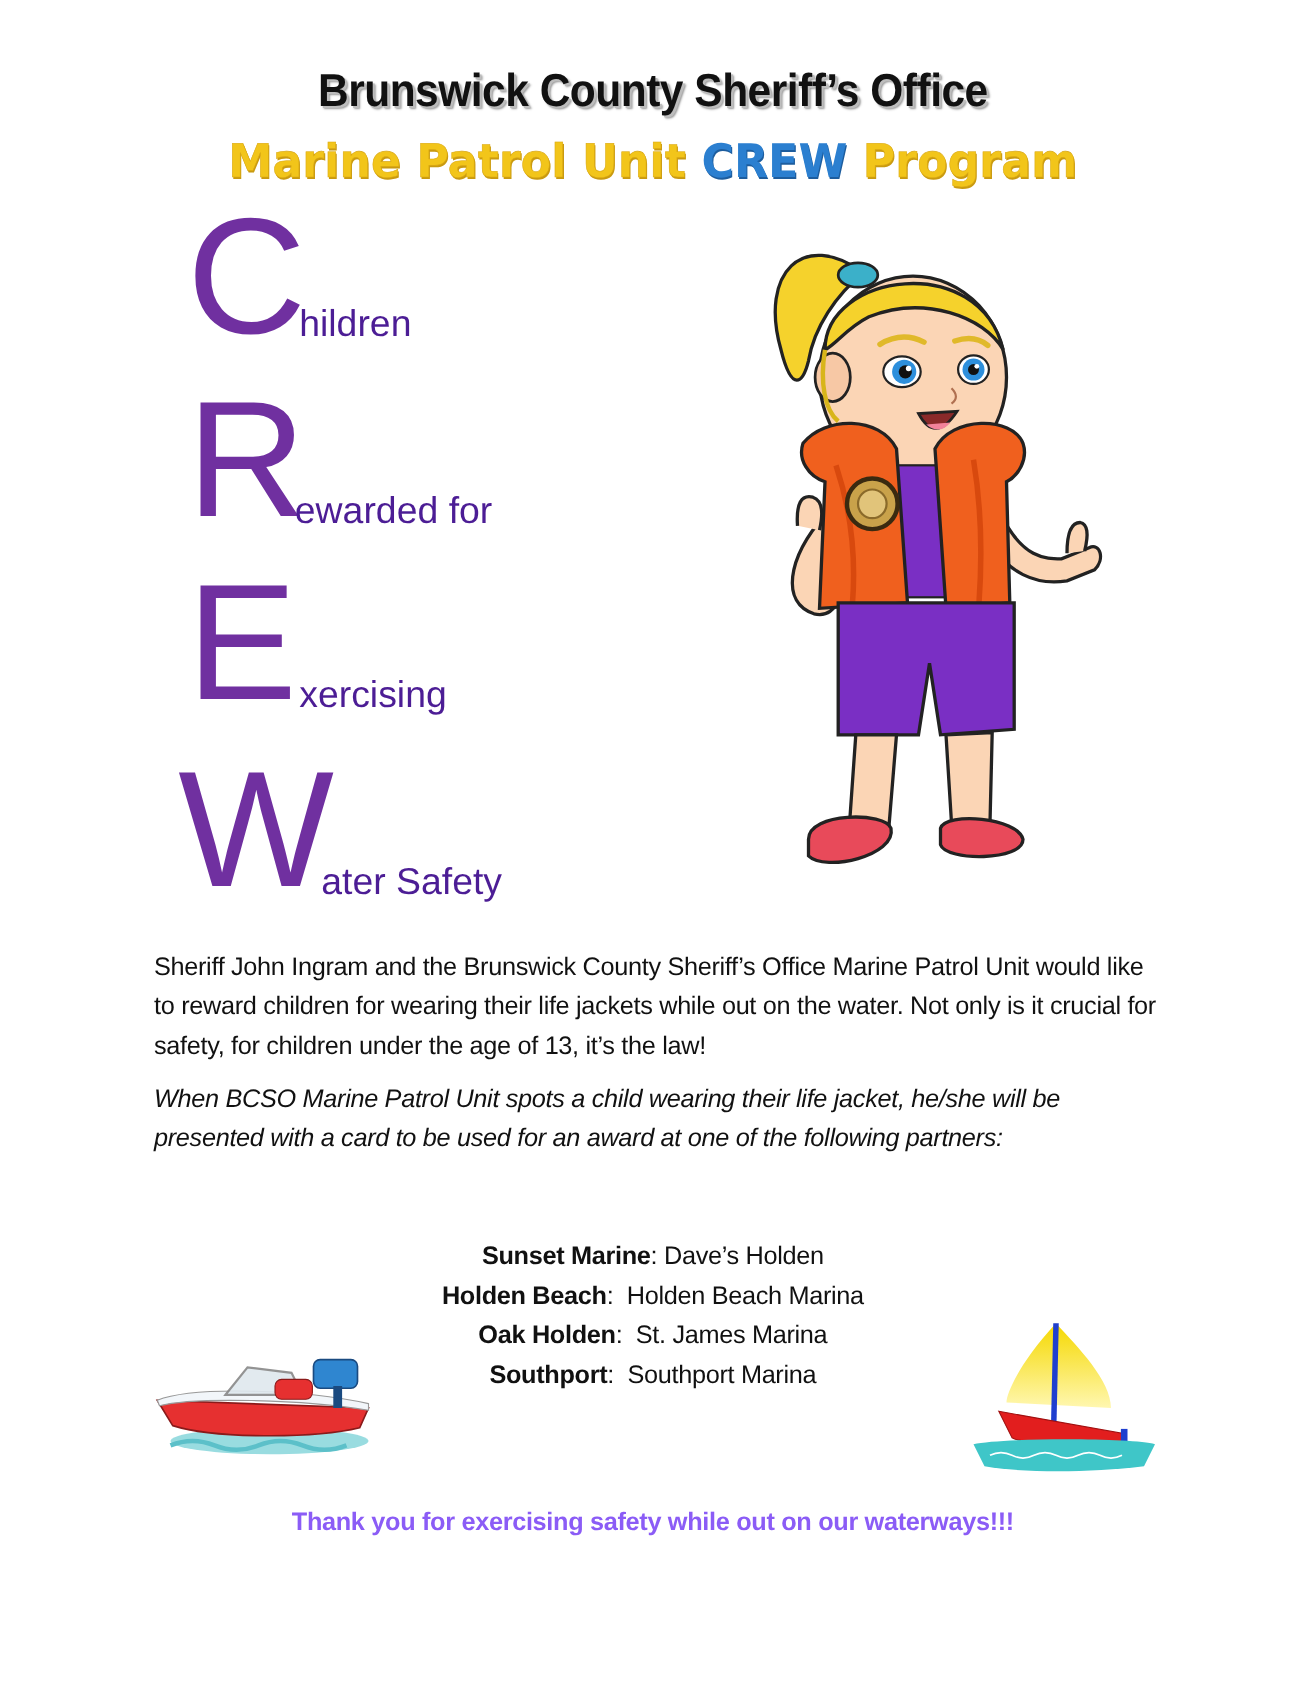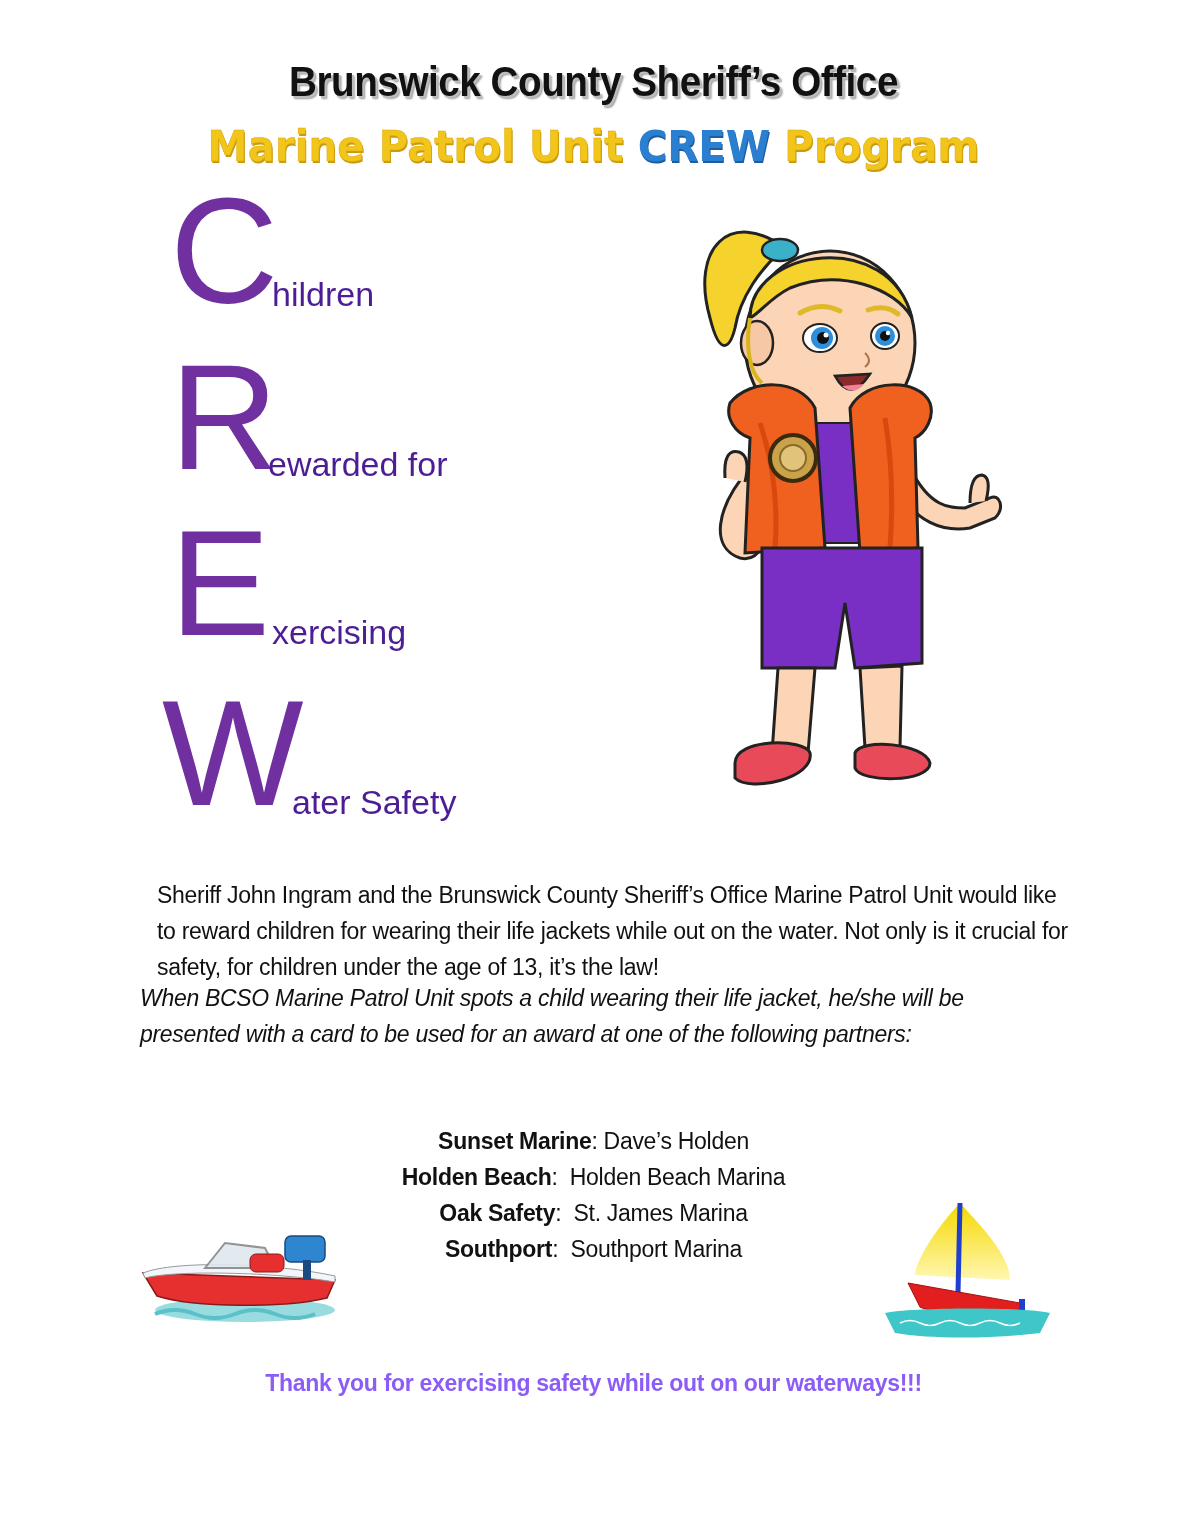--- a/index.html
+++ b/index.html
@@ -115,27 +115,27 @@
 
   <path d="M72 340 L 232 340 L 232 455 L 165 460 L 155 395 L 145 460 L 72 460 Z" fill="#7a2fc4" stroke="#222" stroke-width="3"></path>
 
   <path d="M88 460 L 82 545 L 118 545 L 125 460 Z" fill="#fbd5b5" stroke="#222" stroke-width="3"></path>
   <path d="M170 460 L 175 540 L 210 540 L 212 458 Z" fill="#fbd5b5" stroke="#222" stroke-width="3"></path>
 
   <path d="M45 555 C 45 530, 115 530, 120 545 C 125 570, 60 585, 45 570 Z" fill="#e84a5a" stroke="#222" stroke-width="3"></path>
   <path d="M165 545 C 170 530, 235 535, 240 555 C 240 575, 170 575, 165 560 Z" fill="#e84a5a" stroke="#222" stroke-width="3"></path>
 </svg>
 
-<p class="para" style="top:860px; margin:17px;">Sheriff John Ingram and the Brunswick County Sheriff’s Office Marine Patrol Unit would like to reward children for wearing their life jackets while out on the water. Not only is it crucial for safety, for children under the age of 13, it’s the law!</p>
+<p class="para" style="top:860px; margin:0;">Sheriff John Ingram and the Brunswick County Sheriff’s Office Marine Patrol Unit would like to reward children for wearing their life jackets while out on the water. Not only is it crucial for safety, for children under the age of 13, it’s the law!</p>
 <p class="para" style="top:980px; margin:0;font-style:italic;">When BCSO Marine Patrol Unit spots a child wearing their life jacket, he/she will be presented with a card to be used for an award at one of the following partners:</p>
 
 <div class="partners">
   <div class="partner-row"><b>Sunset Marine</b><span style="white-space:pre">: </span><span>Dave’s Holden</span></div>
   <div class="partner-row"><b>Holden Beach</b><span style="white-space:pre">:  </span><span>Holden Beach Marina</span></div>
-  <div class="partner-row"><b>Oak Safety</b><span style="white-space:pre">:  </span><span>St. James Marina</span></div>
+  <div class="partner-row"><b>Oak Holden</b><span style="white-space:pre">:  </span><span>St. James Marina</span></div>
   <div class="partner-row"><b>Southport</b><span style="white-space:pre">:  </span><span>Southport Marina</span></div>
 </div>
 
 <svg class="motorboat" viewBox="0 0 210 100" xmlns="http://www.w3.org/2000/svg">
   <ellipse cx="110" cy="82" rx="90" ry="12" fill="#7fd3d8" opacity="0.8"></ellipse>
   <path d="M20 86 q 20 -8 40 0 q 20 8 40 0 q 20 -8 40 0 q 20 8 40 0" fill="none" stroke="#5cc0c9" stroke-width="4"></path>
   <path d="M8 45 L 200 52 L 192 70 C 150 80, 60 80, 22 68 Z" fill="#e63030" stroke="#8a1a1a" stroke-width="1.5"></path>
   <path d="M8 45 C 40 32, 140 35, 200 48 L 200 54 C 140 44, 40 42, 10 50 Z" fill="#f2f6fa" stroke="#999" stroke-width="1"></path>
   <path d="M70 40 L 90 15 L 130 20 L 140 40 Z" fill="#dfe8ee" stroke="#888" stroke-width="2" opacity="0.9"></path>
   <rect x="115" y="26" width="34" height="18" rx="6" fill="#e63030" stroke="#8a1a1a" stroke-width="1"></rect>

